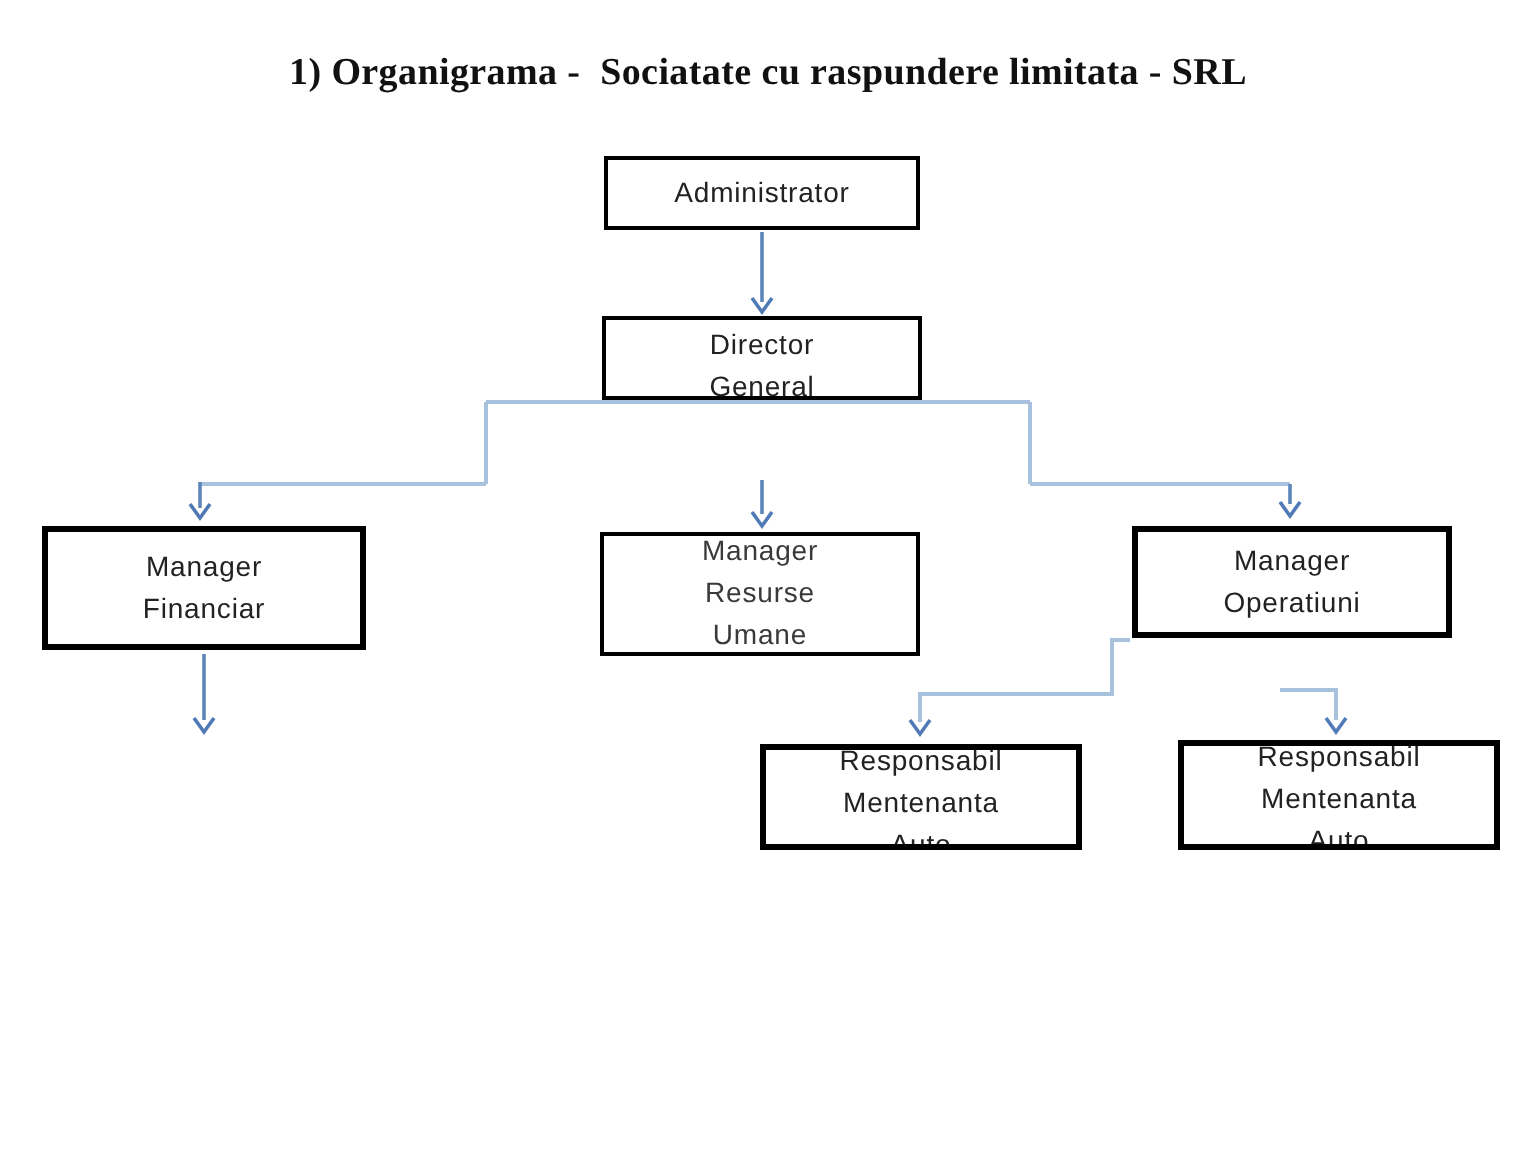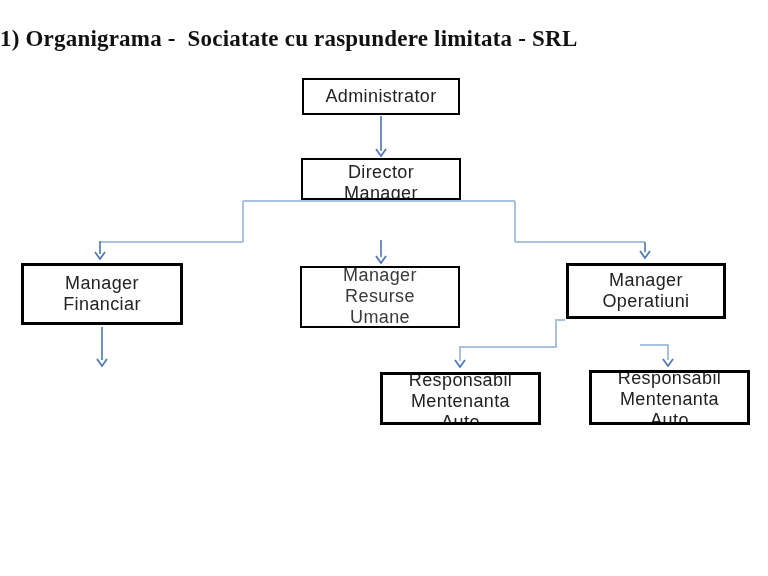--- a/index.html
+++ b/index.html
@@ -1,36 +1,36 @@
 <!DOCTYPE html>
 <html style="--background: #ffffff; --box_border: #000000; --text: #222222; --connector_light: #a8c1dd; --connector_dark: #5e86ba; --arrowhead: #4f7ab5;"><head>
 <meta charset="utf-8">
 <style>
   html,body{margin:0;padding:0;background:#ffffff;}
   .canvas{
     position:relative;width:768px;height:576px;background:var(--background,#fff);
     font-family:"Liberation Sans",sans-serif;overflow:hidden;
   }
   .title{
-    position:absolute;left:0;top:26px;width:100%;text-align:left;
-    font-family:"Liberation Serif",serif;font-weight:bold;font-size:23px;
+    position:absolute;left:0;top:26px;width:100%;text-align:center;
+    font-family:"Liberation Serif",serif;font-weight:bold;font-size:19px;
     color:#111;white-space:pre;letter-spacing:.2px;
   }
   .connectors{position:absolute;left:0;top:0;z-index:1;}
   .cl{stroke:var(--connector_light,#a8c1dd);stroke-width:2;fill:none;}
   .cd{stroke:var(--connector_dark,#5e86ba);stroke-width:1.8;fill:none;}
   .ch{stroke:var(--arrowhead,#4f7ab5);stroke-width:1.8;fill:none;stroke-linejoin:miter;}
   .node{
     position:absolute;z-index:2;box-sizing:border-box;background:#fff;
     border:2px solid var(--box_border,#000);
     display:flex;align-items:center;justify-content:center;
     text-align:center;overflow:hidden;
   }
   .node .lbl{
-    white-space:pre-line;font-size:18px;line-height:21px;
+    white-space:pre-line;font-size:14px;line-height:21px;
     color:var(--text,#222);letter-spacing:.4px;
   }
   .b3{border-width:3px;}
   .top-align{align-items:flex-start;}
   #n-admin{left:302px;top:78px;width:158px;height:37px;}
   #n-director{left:301px;top:158px;width:160px;height:42px;}
   #n-director .lbl{margin-top:2px;}
   #n-financiar{left:21px;top:263px;width:162px;height:62px;}
   #n-resurse{left:300px;top:266px;width:160px;height:62px;}
   #n-resurse .lbl{margin-top:-3px;color:#3a3a3a;}
@@ -73,21 +73,21 @@
     <path class="cl" d="M640 345 H668 V360"></path>
     <path class="ch" d="M663 359 L668 366 L673 359"></path>
   </svg>
 
   <div class="node" id="n-admin">
     <span class="lbl">Administrator</span>
   </div>
 
   <div class="node top-align" id="n-director">
     <span class="lbl">Director
-Manager</span>
+General</span>
   </div>
 
   <div class="node b3" id="n-financiar">
     <span class="lbl">Manager
 Financiar</span>
   </div>
 
   <div class="node top-align" id="n-resurse">
     <span class="lbl">Manager
 Resurse

